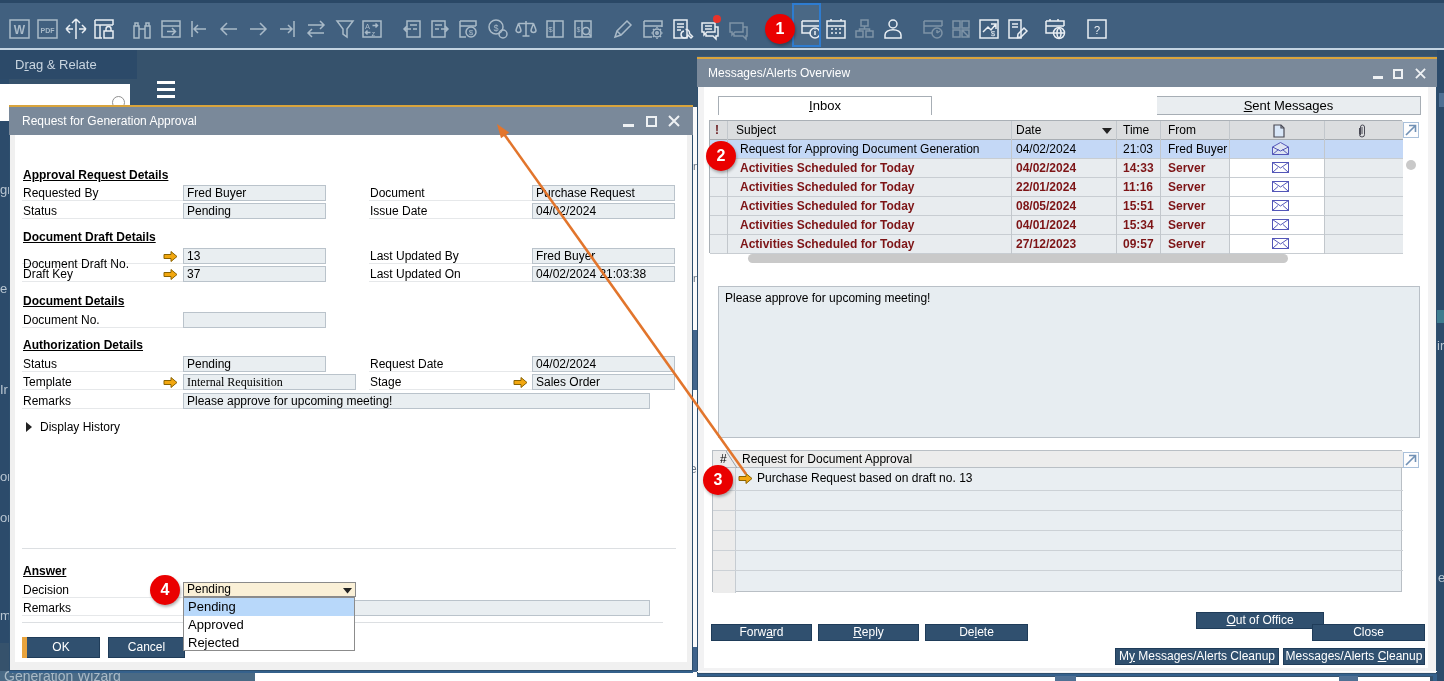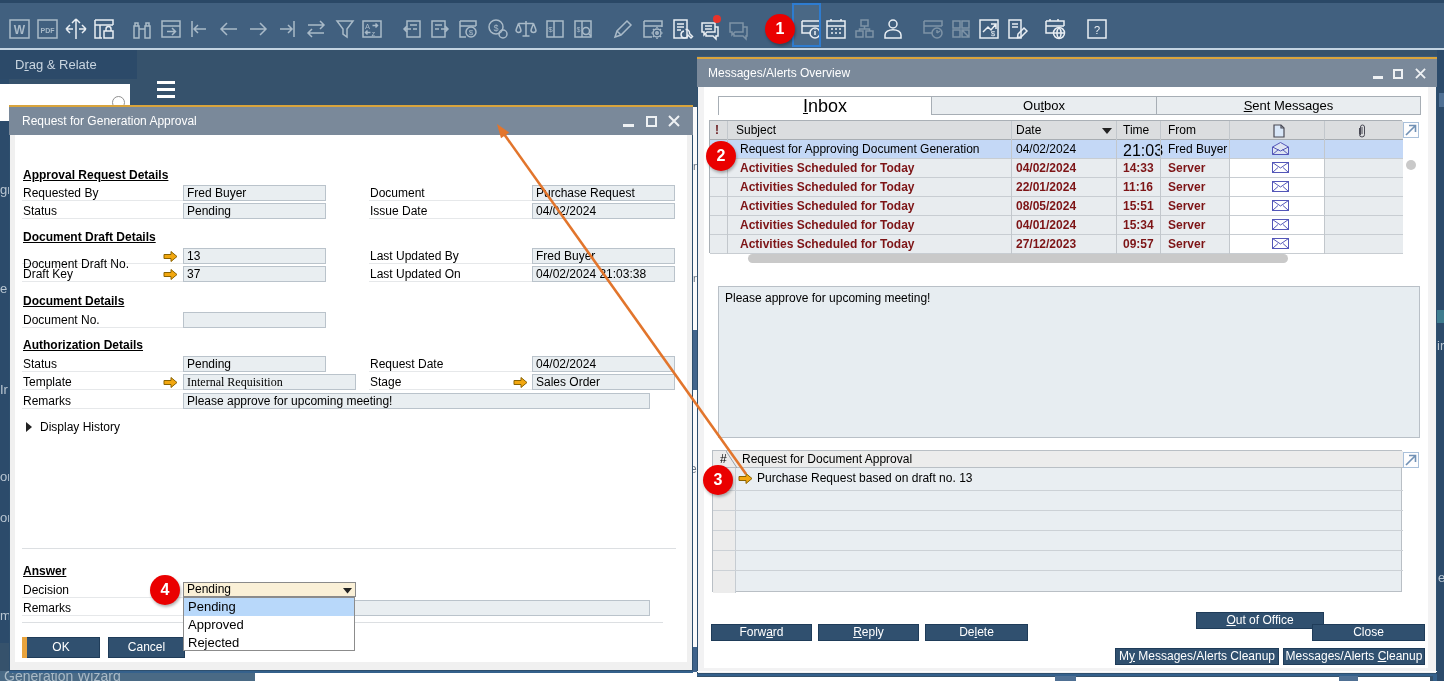--- a/index.html
+++ b/index.html
@@ -325,22 +325,21 @@
   <div class="abs" style="left:696px;top:13px;width:10px;height:10px;border:2px solid #eef1f3;"></div>
   <svg class="abs" style="left:718px;top:12px;" width="11" height="11" viewBox="0 0 12 12">
       <path d="M1 1 L11 11 M11 1 L1 11" stroke="#eef1f3" stroke-width="2"></path>
     </svg>
   <div class="abs" style="left:0;top:31px;width:740px;height:587px;background:#f2f2f3;border:1px solid #2e4f6e;border-top:none;"></div>
   <div class="abs" style="left:7px;top:31px;width:724px;height:581px;background:#fff;"></div>
   <div class="abs" style="left:0;top:615px;width:740px;height:1px;background:#fdfdfd;"></div>
   <div class="abs" style="left:0;top:618px;width:740px;height:2px;background:#35618c;"></div>
 
   <div class="abs" style="left:21px;top:40px;width:703px;height:19px;">
-    <div class="abs" style="left:0;top:0;width:214px;height:19px;background:#fff;border:1px solid #a7aeb5;border-bottom:none;font-size:18px;text-align:center;line-height:18px;"><span style="text-decoration:underline">I</span>nbox</div>
-    <div class="abs" style="left:214px;top:0;width:225px;height:19px;background:#e9edf0;border:1px solid #a7aeb5;border-left:none;font-size:13px;text-align:center;line-height:18px;">Ou<span style="text-decoration:underline">t</span>box</div>
+    <div class="abs" style="left:0;top:0;width:214px;height:19px;background:#fff;border:1px solid #a7aeb5;border-bottom:none;font-size:13px;text-align:center;line-height:18px;"><span style="text-decoration:underline">I</span>nbox</div>
     <div class="abs" style="left:439px;top:0;width:264px;height:19px;background:#e9edf0;border:1px solid #a7aeb5;border-left:none;font-size:13px;text-align:center;line-height:18px;"><span style="text-decoration:underline">S</span>ent Messages</div>
   </div>
 
   <div class="abs" id="tbl" style="left:12px;top:64px;width:693px;height:133px;border:1px solid #aab0b6;">
 
     <div class="abs" style="left:0;top:0;width:693px;height:19px;background:#dbdddf;border-bottom:1px solid #a8adb2;"></div>
     <div class="abs" style="left:5px;top:2px;font-size:12px;color:#69191c;font-weight:bold;">!</div>
     <div class="abs" style="left:26px;top:2px;font-size:12px;">Subject</div>
     <div class="abs" style="left:306px;top:2px;font-size:12px;">Date</div>
     <svg class="abs" style="left:392px;top:7px;" width="10" height="7" viewBox="0 0 10 7">
@@ -353,21 +352,21 @@
         <path d="M8 1 L8 4 L11 4" fill="none" stroke="#4a4a55" stroke-width="1.2"></path>
       </svg>
     <svg class="abs" style="left:648px;top:3px;" width="8" height="14" viewBox="0 0 8 14">
         <path d="M4 3 L4 10 M1.5 4 L1.5 10.5 a2.5 2.5 0 0 0 5 0 L6.5 3 a2 2 0 0 0 -4 0 L2.5 11" fill="none" stroke="#4a4a55" stroke-width="1"></path>
       </svg>
 
     <div id="trows" class="abs" style="left:0;top:19px;width:693px;">
         <div style="position:absolute;left:0;top:0px;width:693px;height:19px;background:#c4d8f6;border-bottom:1px solid #c8cdd2;">
           <div style="position:absolute;left:30px;top:2px;font-size:12px;color:#000;white-space:nowrap;">Request for Approving Document Generation</div>
           <div style="position:absolute;left:306px;top:2px;font-size:12px;color:#000;">04/02/2024</div>
-          <div style="position:absolute;left:413px;top:2px;font-size:16px;color:#000;">21:03</div>
+          <div style="position:absolute;left:413px;top:2px;font-size:12px;color:#000;">21:03</div>
           <div style="position:absolute;left:458px;top:2px;font-size:12px;color:#000;">Fred Buyer</div>
           <div style="position:absolute;left:520px;top:0;width:94px;height:19px;">
             <svg width="17" height="13" viewBox="0 0 17 13" style="position:absolute;left:42px;top:2px;">
               <path d="M0.5 5 L8.5 0.5 L16.5 5 L16.5 12.5 L0.5 12.5 Z" fill="#dde4f2" stroke="#5356b8"></path>
               <path d="M0.5 5 L8.5 9 L16.5 5 M0.5 12.5 L6.5 7.5 M16.5 12.5 L10.5 7.5" fill="none" stroke="#5356b8"></path>
             </svg>
           </div>
         </div>
         <div style="position:absolute;left:0;top:19px;width:693px;height:19px;background:#e8ecef;border-bottom:1px solid #c8cdd2;">
           <div style="position:absolute;left:520px;top:0;width:94px;height:18px;background:#fff;"></div>

